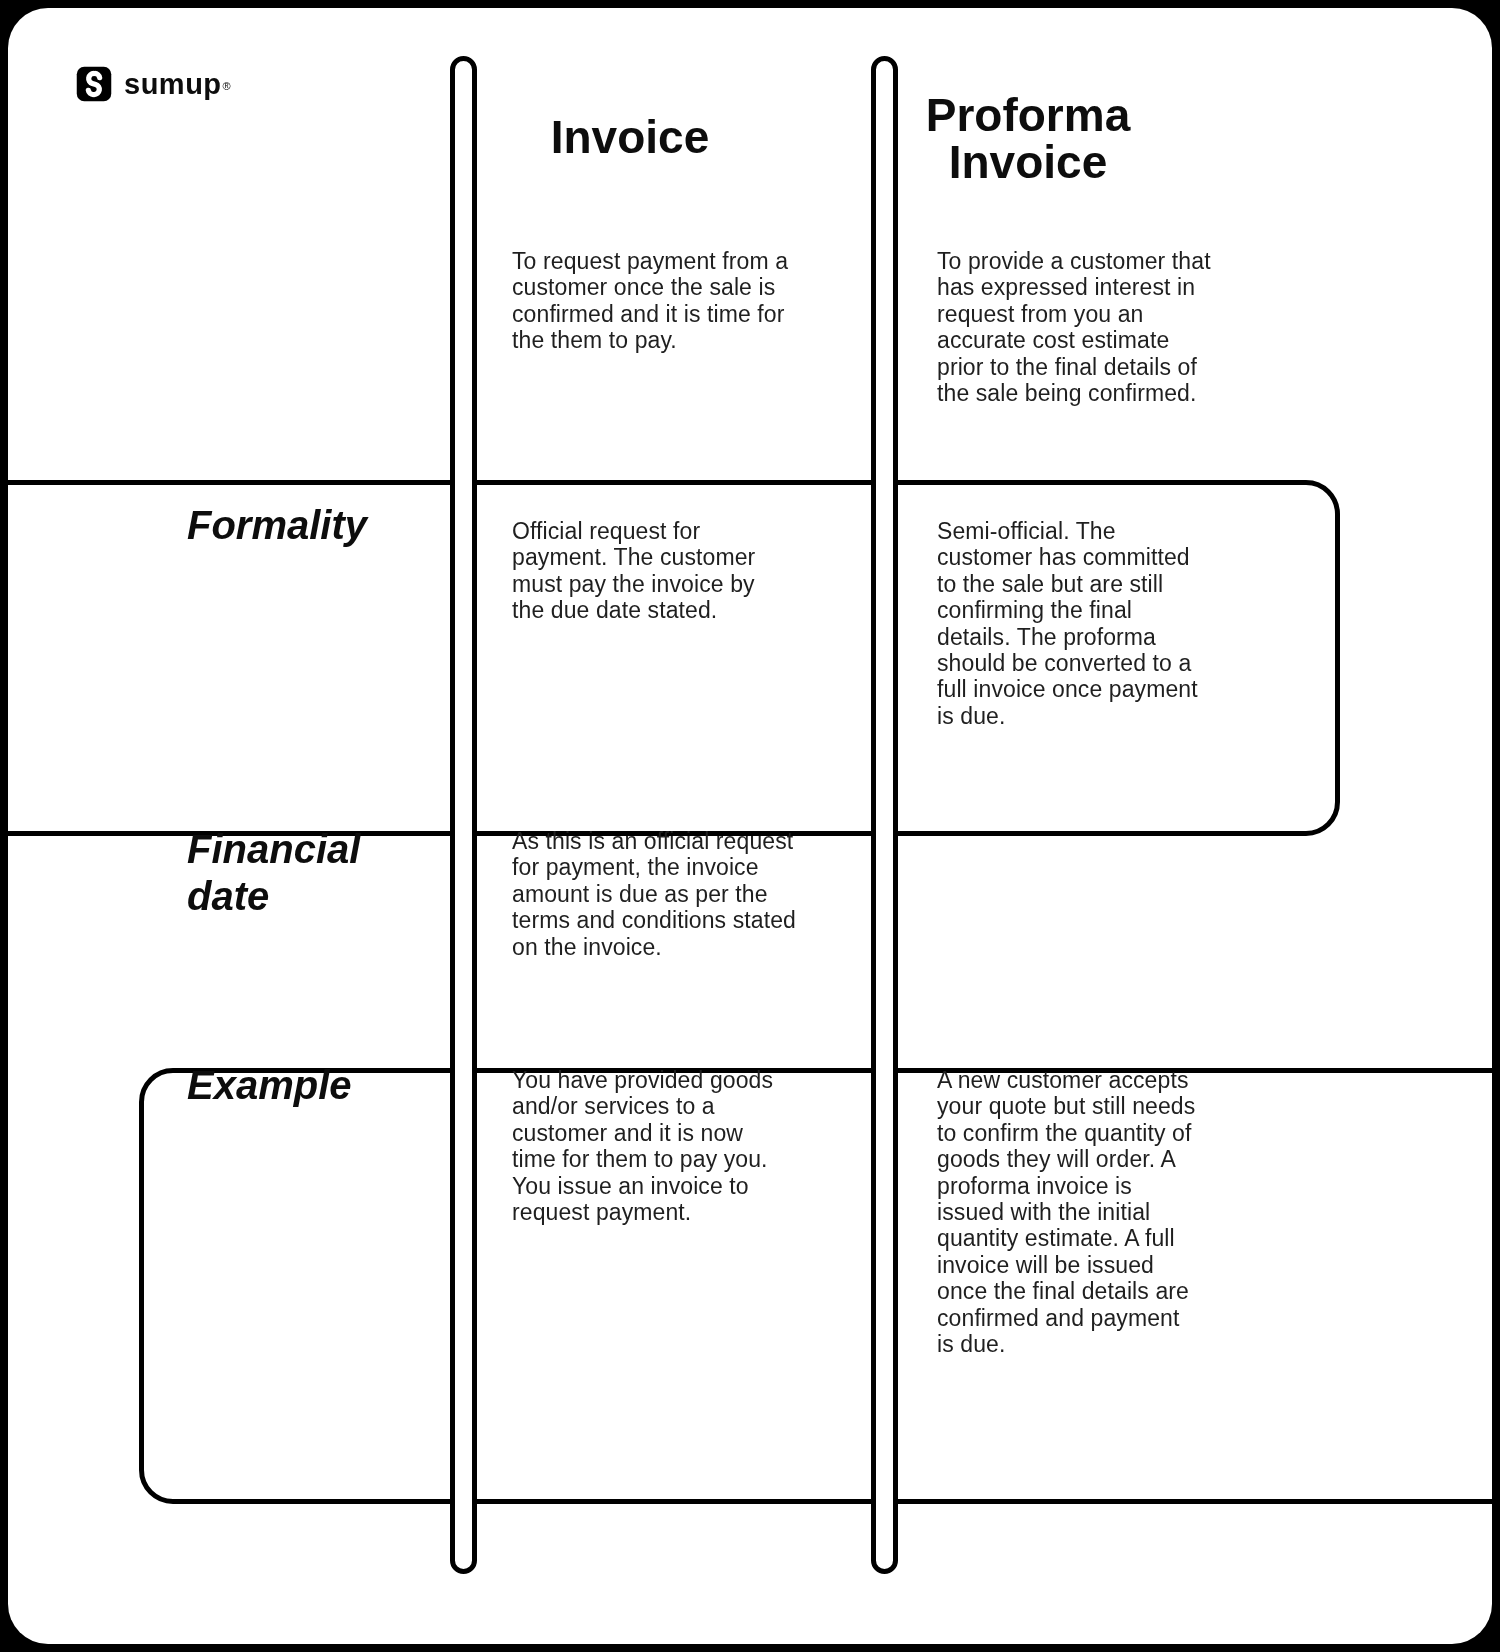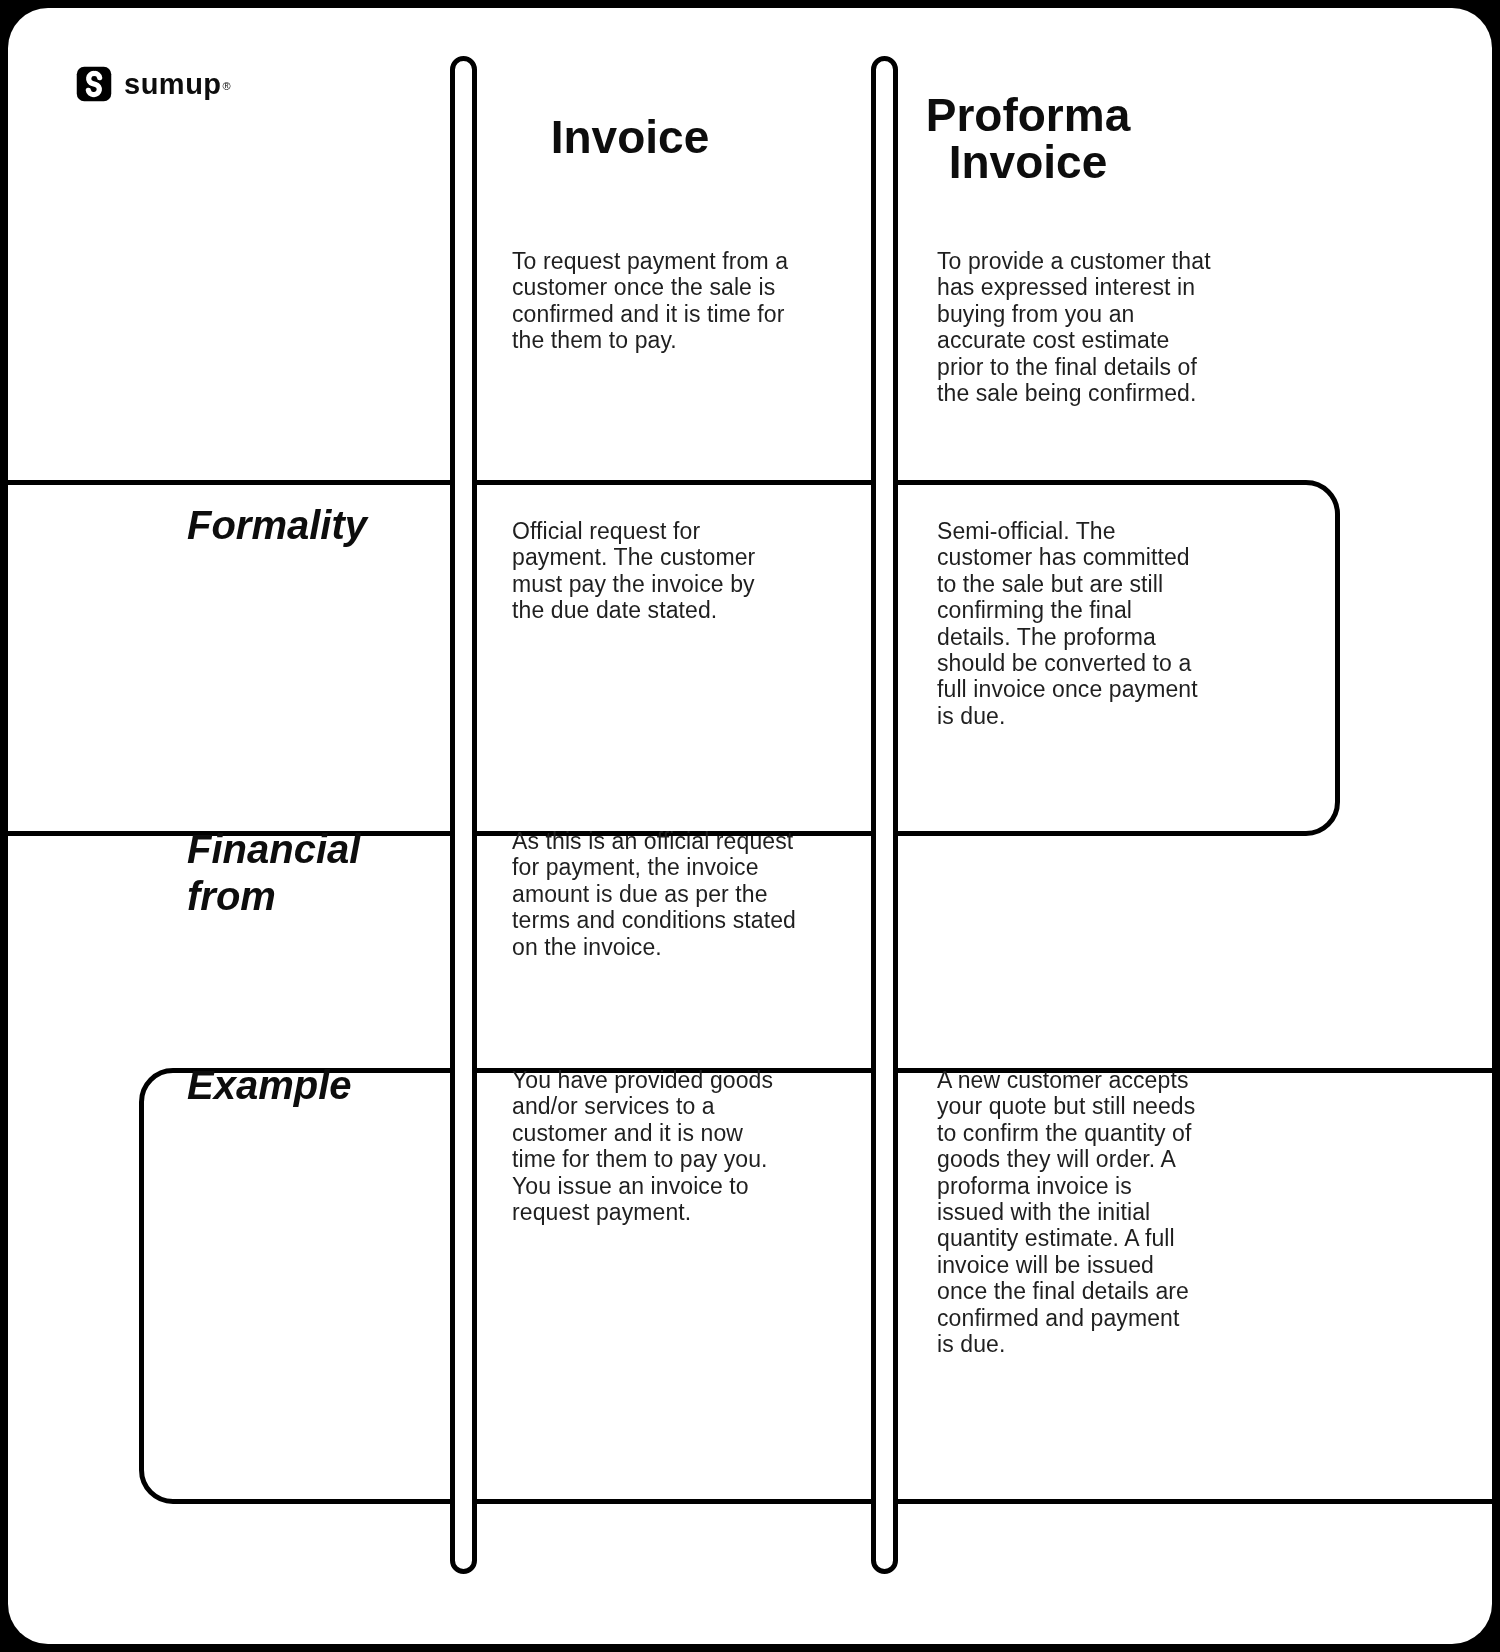--- a/index.html
+++ b/index.html
@@ -75,21 +75,21 @@
       </svg>
       <div class="logo-word"><span>sumup</span><span class="logo-reg">®</span></div>
     </div>
 
     <div class="col-header header-invoice">Invoice</div>
     <div class="col-header header-proforma">Proforma
 Invoice</div>
 
     <div class="row-label label-formality">Formality</div>
     <div class="row-label label-financial">Financial
-from</div>
+date</div>
     <div class="row-label label-example">Example</div>
 
     <div class="cell col-invoice cell-r1">To request payment from a
 customer once the sale is
 confirmed and it is time for
 the them to pay.</div>
     <div class="cell col-invoice cell-r2">Official request for
 payment. The customer
 must pay the invoice by
 the due date stated.</div>
@@ -100,21 +100,21 @@
 on the invoice.</div>
     <div class="cell col-invoice cell-r4">You have provided goods
 and/or services to a
 customer and it is now
 time for them to pay you.
 You issue an invoice to
 request payment.</div>
 
     <div class="cell col-proforma cell-r1">To provide a customer that
 has expressed interest in
-buying from you an
+request from you an
 accurate cost estimate
 prior to the final details of
 the sale being confirmed.</div>
     <div class="cell col-proforma cell-r2">Semi-official. The
 customer has committed
 to the sale but are still
 confirming the final
 details. The proforma
 should be converted to a
 full invoice once payment

